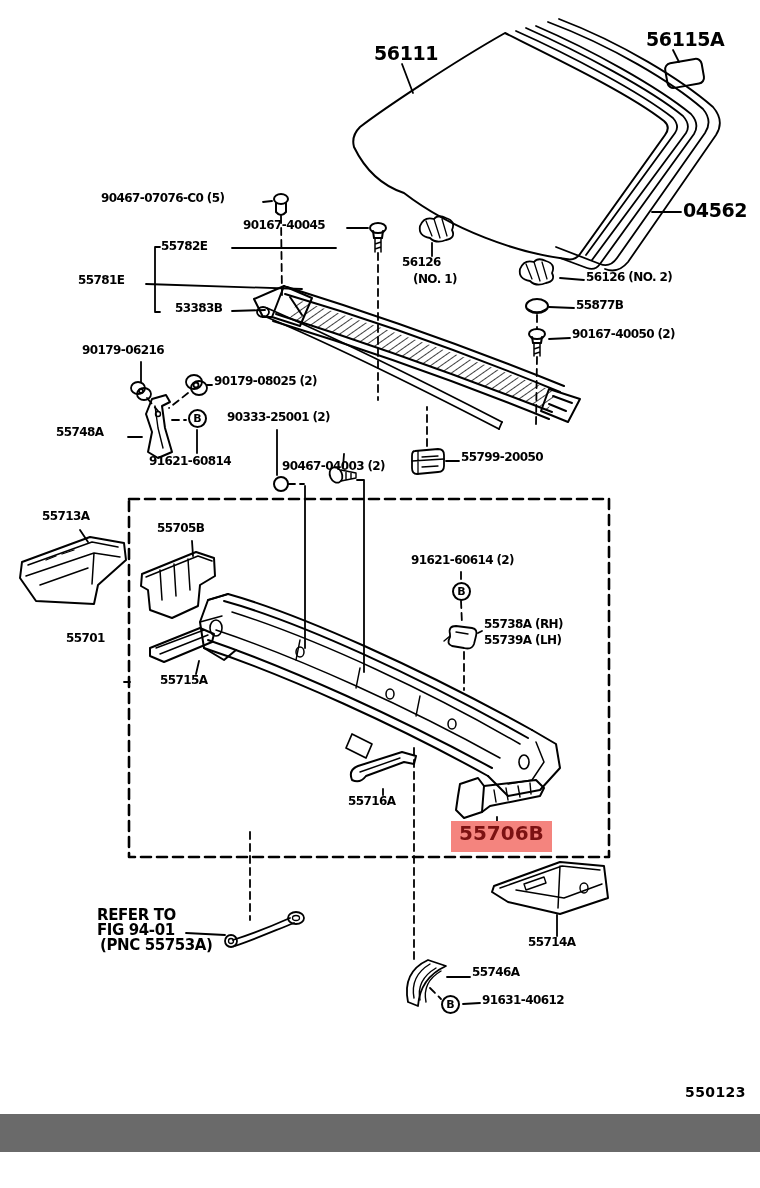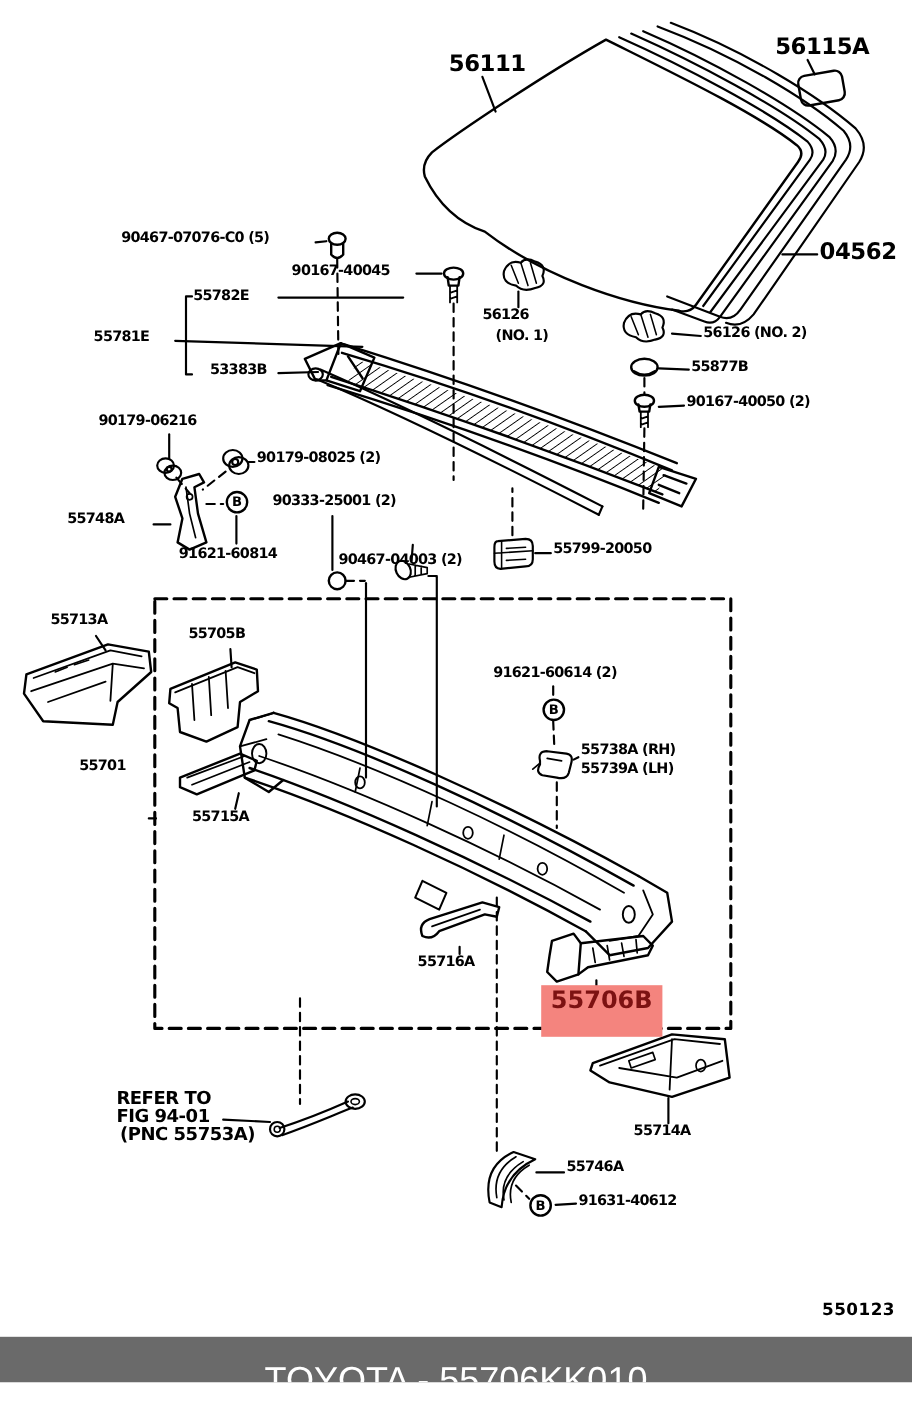--- a/index.html
+++ b/index.html
@@ -3,21 +3,21 @@
 <meta charset="utf-8">
 <style>
   html,body{margin:0;padding:0;background:#fff}
   .stage{position:relative;width:760px;height:1152px;background:#ffffff;overflow:hidden;
          font-family:"DejaVu Sans","Liberation Sans",sans-serif;}
   svg.art{position:absolute;left:0;top:0;pointer-events:none}
   .lbl{position:absolute;font-weight:bold;font-size:12px;letter-spacing:-0.6px;color:#000;
        white-space:nowrap;line-height:1.05;}
   .lbl-lg{font-size:19px;letter-spacing:-0.4px}
   .refer{font-size:15px;letter-spacing:-0.4px}
-  .hl{background:#f4847e;color:#7c1212;font-size:20px;letter-spacing:0;padding:2px 8px 20px;}
+  .hl{background:#f4847e;color:#7c1212;font-size:20px;letter-spacing:0;padding:2px 8px 8px;}
   .fig{font-size:14px;letter-spacing:0.4px}
   .cb{position:absolute;width:15px;height:15px;border:2.5px solid #000;border-radius:50%;
       background:#fff;color:#000;font-size:11px;font-weight:bold;display:flex;
       align-items:center;justify-content:center;line-height:1}
   .footer{position:absolute;left:0;top:1114px;width:760px;height:74px;background:#6a6a6a;
           display:flex;align-items:center;justify-content:center;gap:56px;
           color:#ffffff;font-family:"Liberation Sans",sans-serif;font-size:30px;font-weight:400;}
 </style>
 </head>
 <body>
@@ -300,16 +300,15 @@
   <div class="lbl" style="left:472px;top:966px">55746A</div>
   <div class="lbl" style="left:482px;top:994px">91631-40612</div>
 
   <span class="cb" style="left:188px;top:409px">B</span>
   <span class="cb" style="left:452px;top:582px">B</span>
   <span class="cb" style="left:441px;top:995px">B</span>
 
   <div class="lbl fig" style="left:685px;top:1085px">550123</div>
 
   <div class="footer">
-    <span>TOYOTA - 55706KK010</span>
   </div>
 
 </div>
 
 </body></html>

